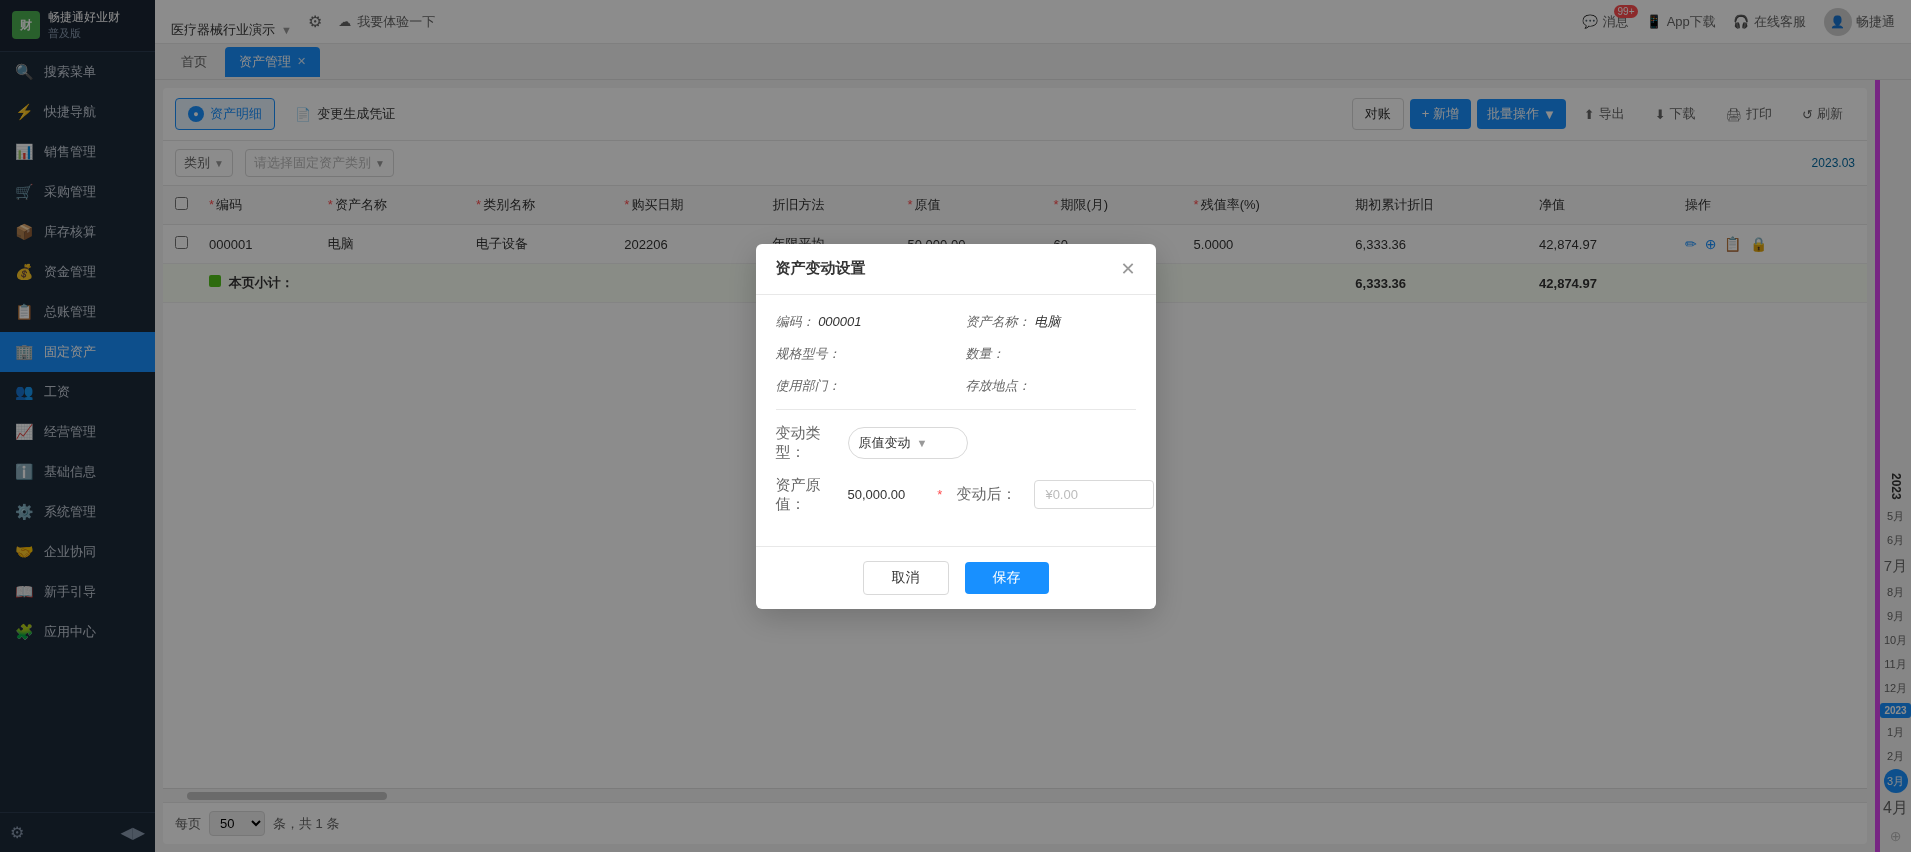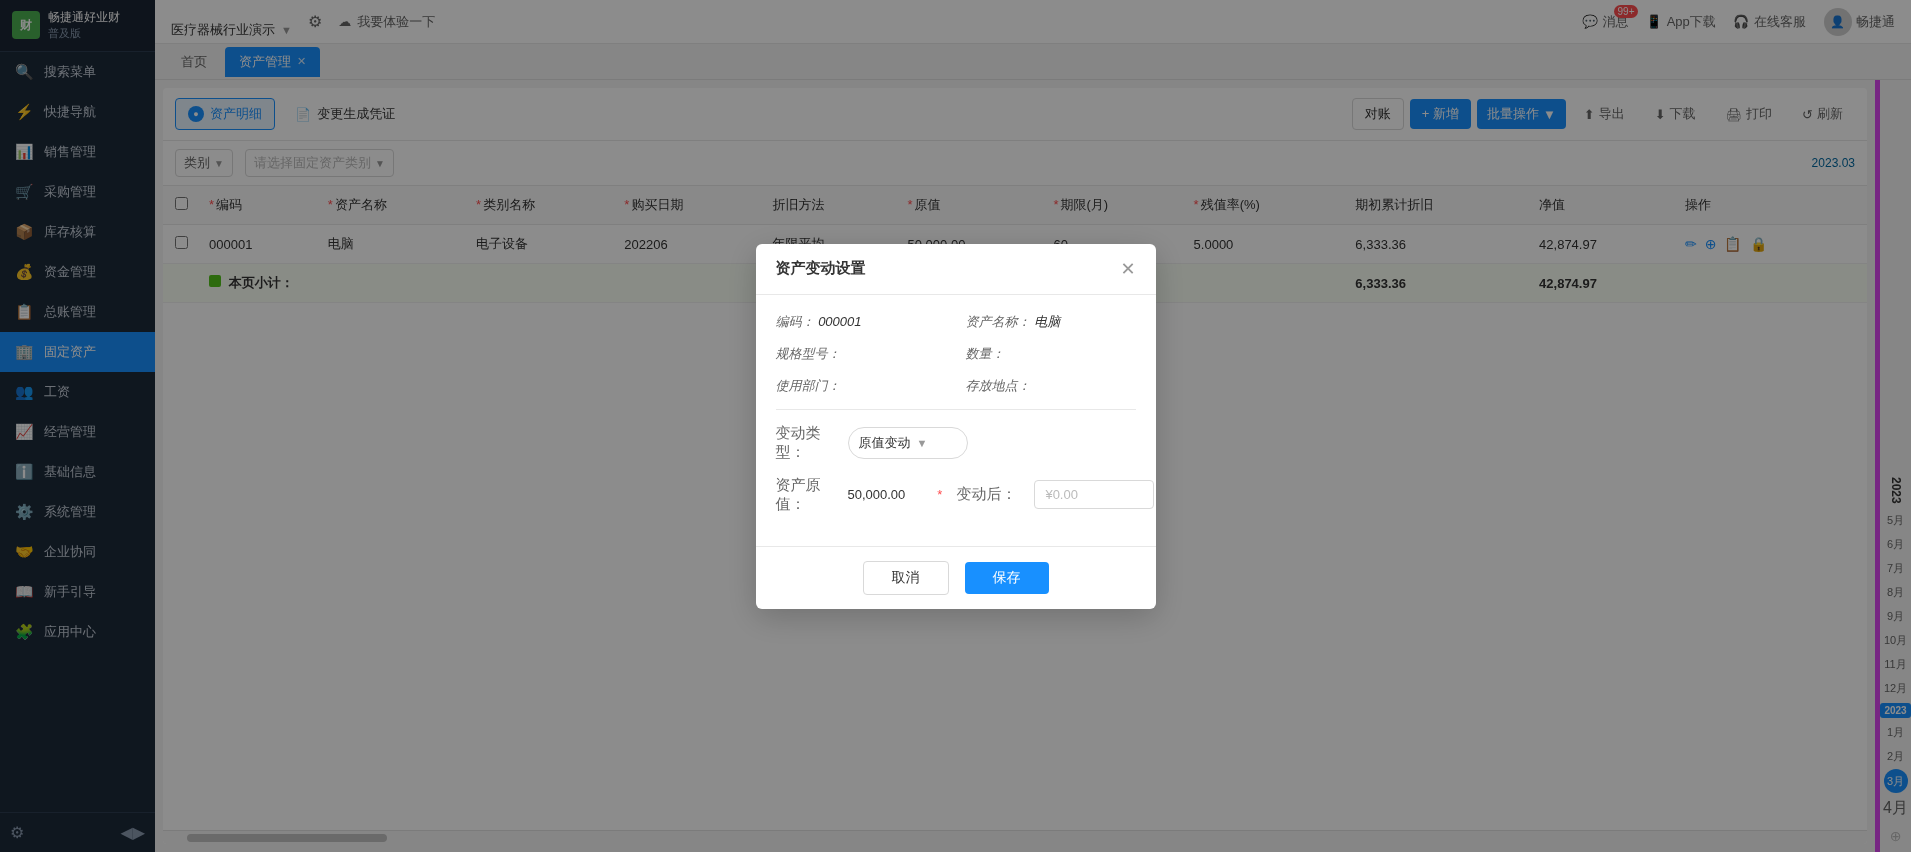--- a/index.html
+++ b/index.html
@@ -351,28 +351,36 @@
               <td></td>
             </tr>
           </tbody>
         </table>
       </div>
 
       <div class="scroll-bar-area">
         <div class="scroll-thumb"></div>
       </div>
 
+      <div class="table-footer">
+        <span>每页</span>
+        <select class="page-select">
+          <option>50</option>
+          <option>100</option>
+        </select>
+        <span>条，共 1 条</span>
+      </div>
 
     </div>
 
     <div class="calendar-panel">
       <div class="cal-year">2023</div>
       <div class="cal-month" style="font-size:11px;">5月</div>
       <div class="cal-month" style="font-size:11px;">6月</div>
-      <div class="cal-month" style="font-size:11px;">7月</div>
+      <div class="cal-month" style="font-size:15px;">7月</div>
       <div class="cal-month" style="font-size:11px;">8月</div>
       <div class="cal-month" style="font-size:11px;">9月</div>
       <div class="cal-month" style="font-size:11px;">10月</div>
       <div class="cal-month" style="font-size:11px;">11月</div>
       <div class="cal-month" style="font-size:11px;">12月</div>
       <div style="background:#1890ff;color:#fff;border-radius:3px;padding:2px 4px;font-size:10px;font-weight:bold;margin:2px 0;">2023</div>
       <div class="cal-month" style="font-size:11px;">1月</div>
       <div class="cal-month" style="font-size:11px;">2月</div>
       <div class="cal-month active" style="font-size:11px;">3月</div>
       <div class="cal-month" style="font-size:16px;">4月</div>

